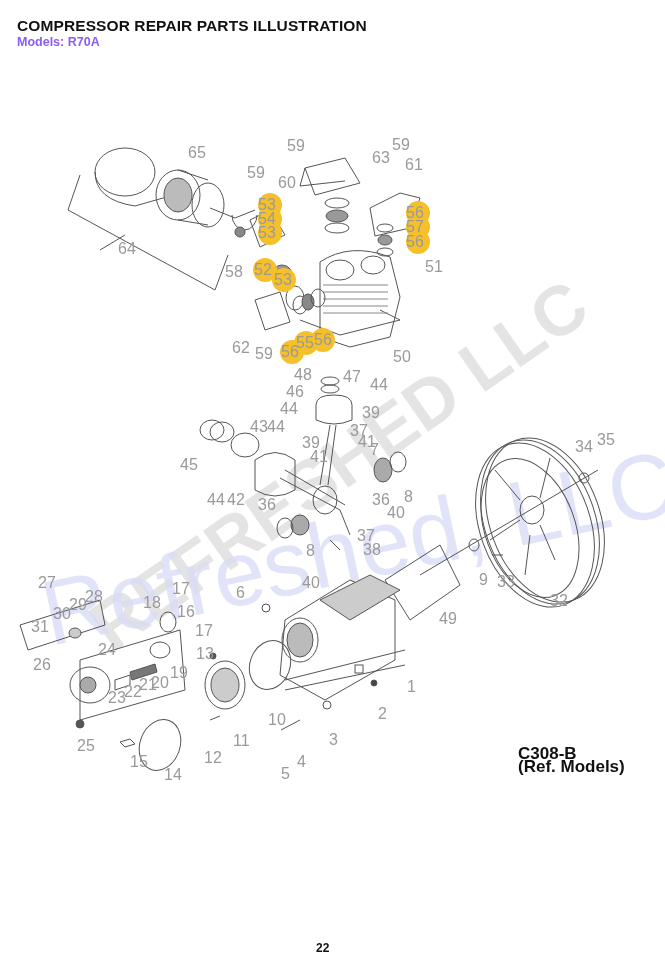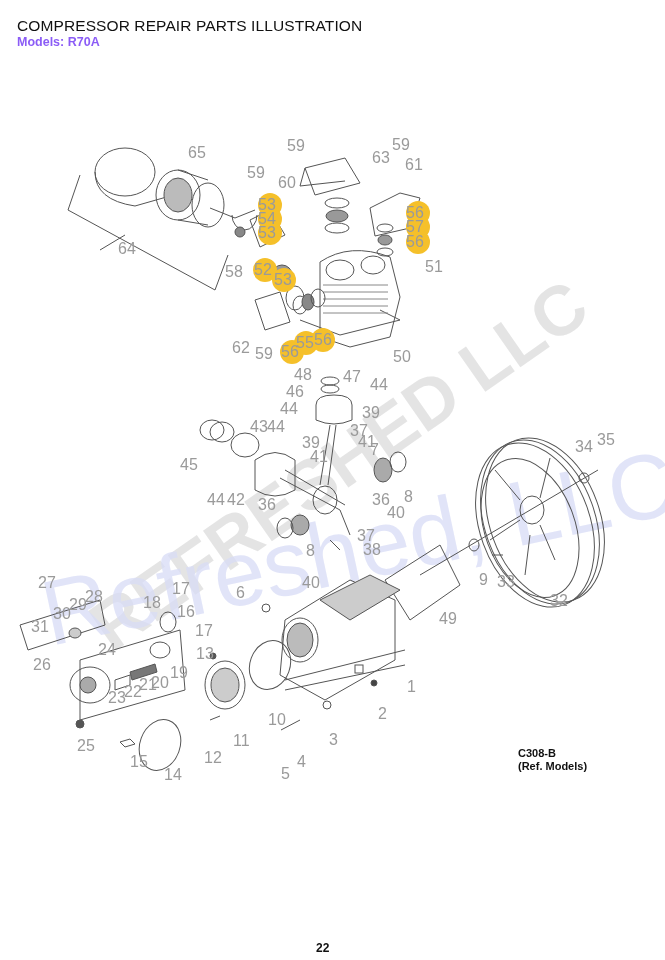--- a/index.html
+++ b/index.html
@@ -1,19 +1,19 @@
 <!DOCTYPE html>
 <html><head>
 <meta charset="utf-8">
 <style>
   html,body{margin:0;padding:0;background:#fff;}
   body{width:665px;height:960px;position:relative;overflow:hidden;font-family:"Liberation Sans",sans-serif;}
-  .title{position:absolute;left:17px;top:17px;font-weight:normal;font-size:15.5px;color:#111;letter-spacing:0.1px;}
+  .title{position:absolute;left:17px;top:17px;font-weight:bold;font-size:15.5px;color:#111;letter-spacing:0.1px;}
   .subtitle{position:absolute;left:17px;top:35px;font-weight:bold;font-size:12.5px;color:#8b5cf6;}
-  .ref{position:absolute;left:518px;top:747px;font-weight:bold;font-size:11px;color:#111;line-height:13px;}
+  .ref{position:absolute;left:518px;top:747px;font-weight:bold;font-size:17px;color:#111;line-height:13px;}
   .page{position:absolute;left:316px;top:941px;font-weight:bold;font-size:12px;color:#111;}
   svg.drawing{position:absolute;left:0;top:0;}
   .lbl{font-family:"Liberation Sans",sans-serif;font-size:16px;fill:#9a9a9a;}
   .wm1{font-family:"Liberation Sans",sans-serif;font-size:92px;fill:#d8dcf6;opacity:0.75;}
   .wm2{font-family:"Liberation Sans",sans-serif;font-weight:bold;font-size:70px;fill:#cfcfcf;opacity:0.55;}
 </style>
 </head>
 <body>
 
 <div class="title">COMPRESSOR REPAIR PARTS ILLUSTRATION</div>

